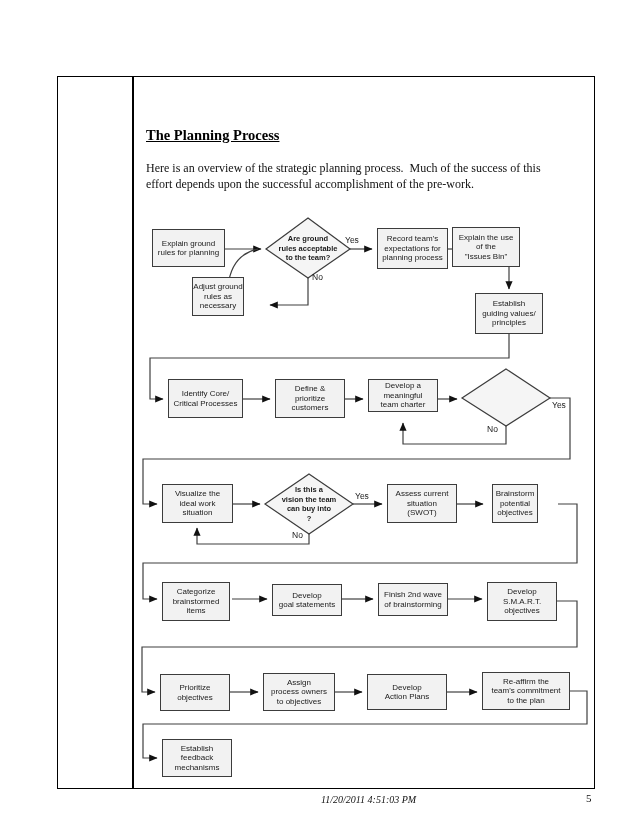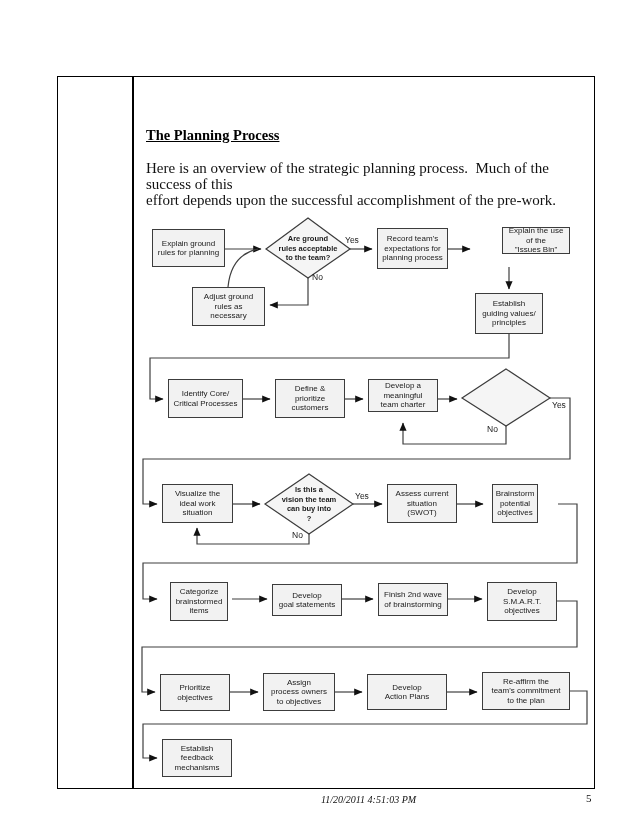--- a/index.html
+++ b/index.html
@@ -5,21 +5,21 @@
   html,body{margin:0;padding:0;background:#ffffff;}
   .page{position:relative;width:638px;height:825px;background:#ffffff;overflow:hidden;
         font-family:"Liberation Sans",sans-serif;margin-top:21px;}
   .frame{position:absolute;left:57px;top:55px;width:538px;height:713px;
          border:1.5px solid #000;box-sizing:border-box;background:transparent;}
   .divider{position:absolute;left:132px;top:55px;width:1.5px;height:713px;background:#000;}
   .title{position:absolute;left:146px;top:106px;margin:0;
          font-family:"Liberation Serif",serif;font-size:14.5px;font-weight:bold;
          text-decoration:underline;color:#000;}
   .intro{position:absolute;left:146px;top:139px;width:444px;margin:0;
-         font-family:"Liberation Serif",serif;font-size:15px;line-height:16px;color:#111;
+         font-family:"Liberation Serif",serif;font-size:12px;line-height:16px;color:#111;
          white-space:pre-wrap;}
   svg.connectors{position:absolute;left:0;top:0;width:638px;height:825px;}
   .fbox{position:absolute;box-sizing:border-box;background:#f2f2f2;border:1px solid #3c3c3c;
         display:flex;align-items:center;justify-content:center;text-align:center;
         font-size:8px;line-height:9.5px;color:#1a1a1a;white-space:pre-line;}
   .dtext{position:absolute;text-align:center;font-size:7.5px;line-height:9.5px;color:#1a1a1a;
          white-space:pre-line;font-weight:bold;}
   .dlabel{position:absolute;font-size:8.5px;color:#1a1a1a;}
   .footer-ts{position:absolute;left:321px;top:773px;margin:0;
              font-family:"Liberation Serif",serif;font-style:italic;font-size:10px;color:#111;}
@@ -76,24 +76,24 @@
 
   <h1 class="title">The Planning Process</h1>
   <p class="intro">Here is an overview of the strategic planning process.  Much of the success of this
 effort depends upon the successful accomplishment of the pre-work.</p>
 
   <div class="fbox" style="left:152px;top:208px;width:73px;height:38px">Explain ground
 rules for planning</div>
   <div class="fbox" style="left:377px;top:207px;width:71px;height:41px">Record team's
 expectations for
 planning process</div>
-  <div class="fbox" style="left:502px;top:206px;width:68px;height:27px">Explain the use
+  <div class="fbox" style="left:452px;top:206px;width:68px;height:40px">Explain the use
 of the
 "Issues Bin"</div>
-  <div class="fbox" style="left:192px;top:266px;width:73px;height:39px">Adjust ground
+  <div class="fbox" style="left:192px;top:256px;width:52px;height:39px">Adjust ground
 rules as
 necessary</div>
   <div class="fbox" style="left:475px;top:272px;width:68px;height:41px">Establish
 guiding values/
 principles</div>
   <div class="fbox" style="left:275px;top:358px;width:70px;height:39px">Define &amp;
 prioritize
 customers</div>
   <div class="fbox" style="left:168px;top:358px;width:75px;height:39px">Identify Core/
 Critical Processes</div>
@@ -102,21 +102,21 @@
 team charter</div>
   <div class="fbox" style="left:162px;top:463px;width:71px;height:39px">Visualize the
 ideal work
 situation</div>
   <div class="fbox" style="left:387px;top:463px;width:70px;height:39px">Assess current
 situation
 (SWOT)</div>
   <div class="fbox" style="left:492px;top:463px;width:46px;height:39px">Brainstorm
 potential
 objectives</div>
-  <div class="fbox" style="left:170px;top:561px;width:58px;height:39px">Categorize
+  <div class="fbox" style="left:162px;top:561px;width:68px;height:39px">Categorize
 brainstormed
 items</div>
   <div class="fbox" style="left:272px;top:563px;width:70px;height:32px">Develop
 goal statements</div>
   <div class="fbox" style="left:378px;top:562px;width:70px;height:33px">Finish 2nd wave
 of brainstorming</div>
   <div class="fbox" style="left:487px;top:561px;width:70px;height:39px">Develop
 S.M.A.R.T.
 objectives</div>
   <div class="fbox" style="left:160px;top:653px;width:70px;height:37px">Prioritize

